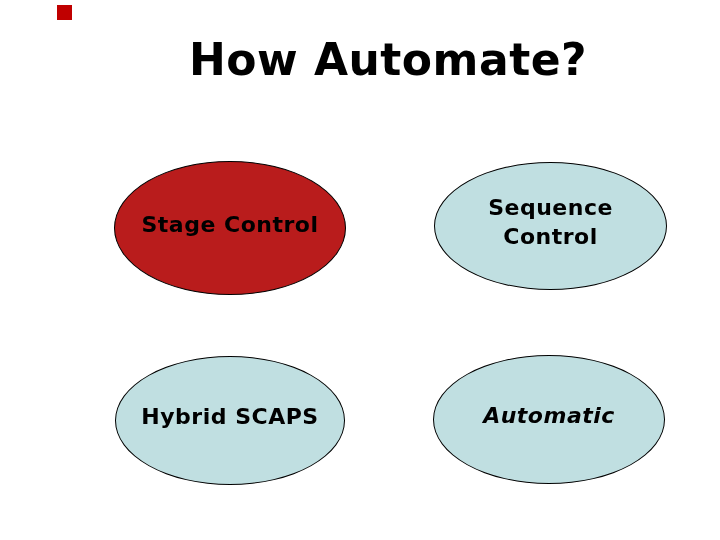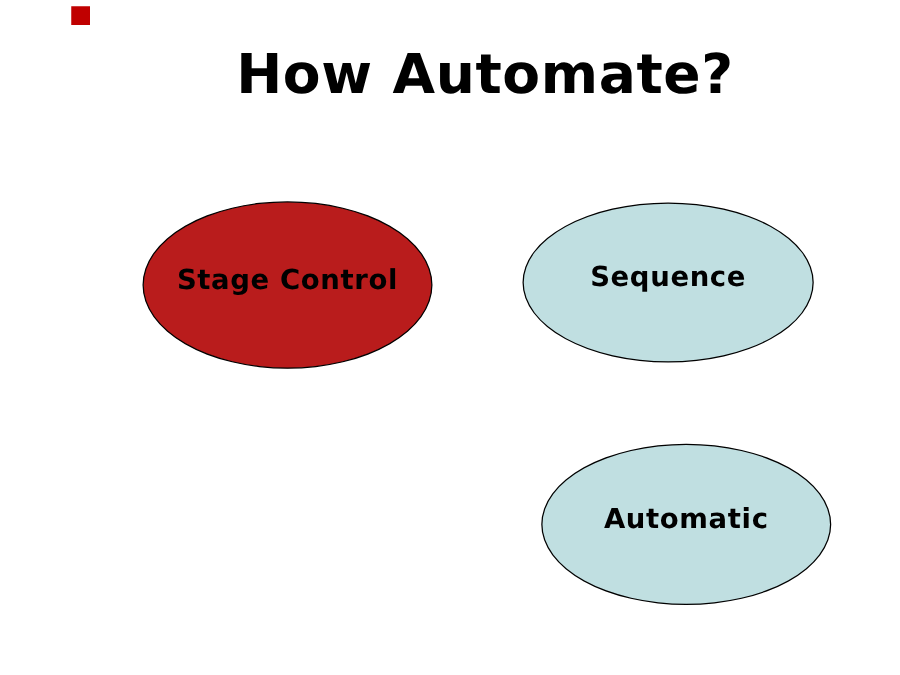--- a/index.html
+++ b/index.html
@@ -49,21 +49,21 @@
   .ellipse .label {
     transform: translateY(-4px);
     font-weight: bold;
     font-size: 22px;
     line-height: 29px;
     letter-spacing: 0.5px;
     color: #000000;
   }
   .ellipse .line { display: block; }
   .e-stage      { left: 86px;  top: 161px; width: 232px; height: 134px; }
-  .e-sequence   { left: 390px; top: 162px; width: 233px; height: 128px; }
+  .e-sequence   { left: 406px; top: 162px; width: 233px; height: 128px; }
   .e-hybrid     { left: 87px;  top: 356px; width: 230px; height: 129px; }
   .e-automatic  { left: 405px; top: 355px; width: 232px; height: 129px; }
 </style>
 </head>
 <body>
 
 <div class="slide" style="background: rgb(255, 255, 255); margin-left: 28px;">
 
   <div class="corner-square" style="background: rgb(192, 0, 0);"></div>
 
@@ -71,23 +71,29 @@
 
   <div class="ellipse e-stage" style="background: #b91c1c; border-color: rgb(0, 0, 0);">
     <div class="label" style="color: rgb(0, 0, 0);">
       <span class="line">Stage Control</span>
     </div>
   </div>
 
   <div class="ellipse e-sequence" style="background: rgb(192, 223, 225); border-color: rgb(0, 0, 0);">
     <div class="label" style="color: rgb(0, 0, 0);">
       <span class="line">Sequence</span>
+      <span class="line">Control</span>
     </div>
   </div>
 
+  <div class="ellipse e-hybrid" style="background: rgb(192, 223, 225); border-color: rgb(0, 0, 0);">
+    <div class="label" style="color: rgb(0, 0, 0);">
+      <span class="line">Hybrid SCAPS</span>
+    </div>
+  </div>
 
   <div class="ellipse e-automatic" style="background: rgb(192, 223, 225); border-color: rgb(0, 0, 0);">
-    <div class="label" style="color: rgb(0, 0, 0);">
+    <div class="label" style="color: rgb(0, 0, 0); font-style: italic;">
       <span class="line">Automatic</span>
     </div>
   </div>
 
 </div>
 
 </body></html>

